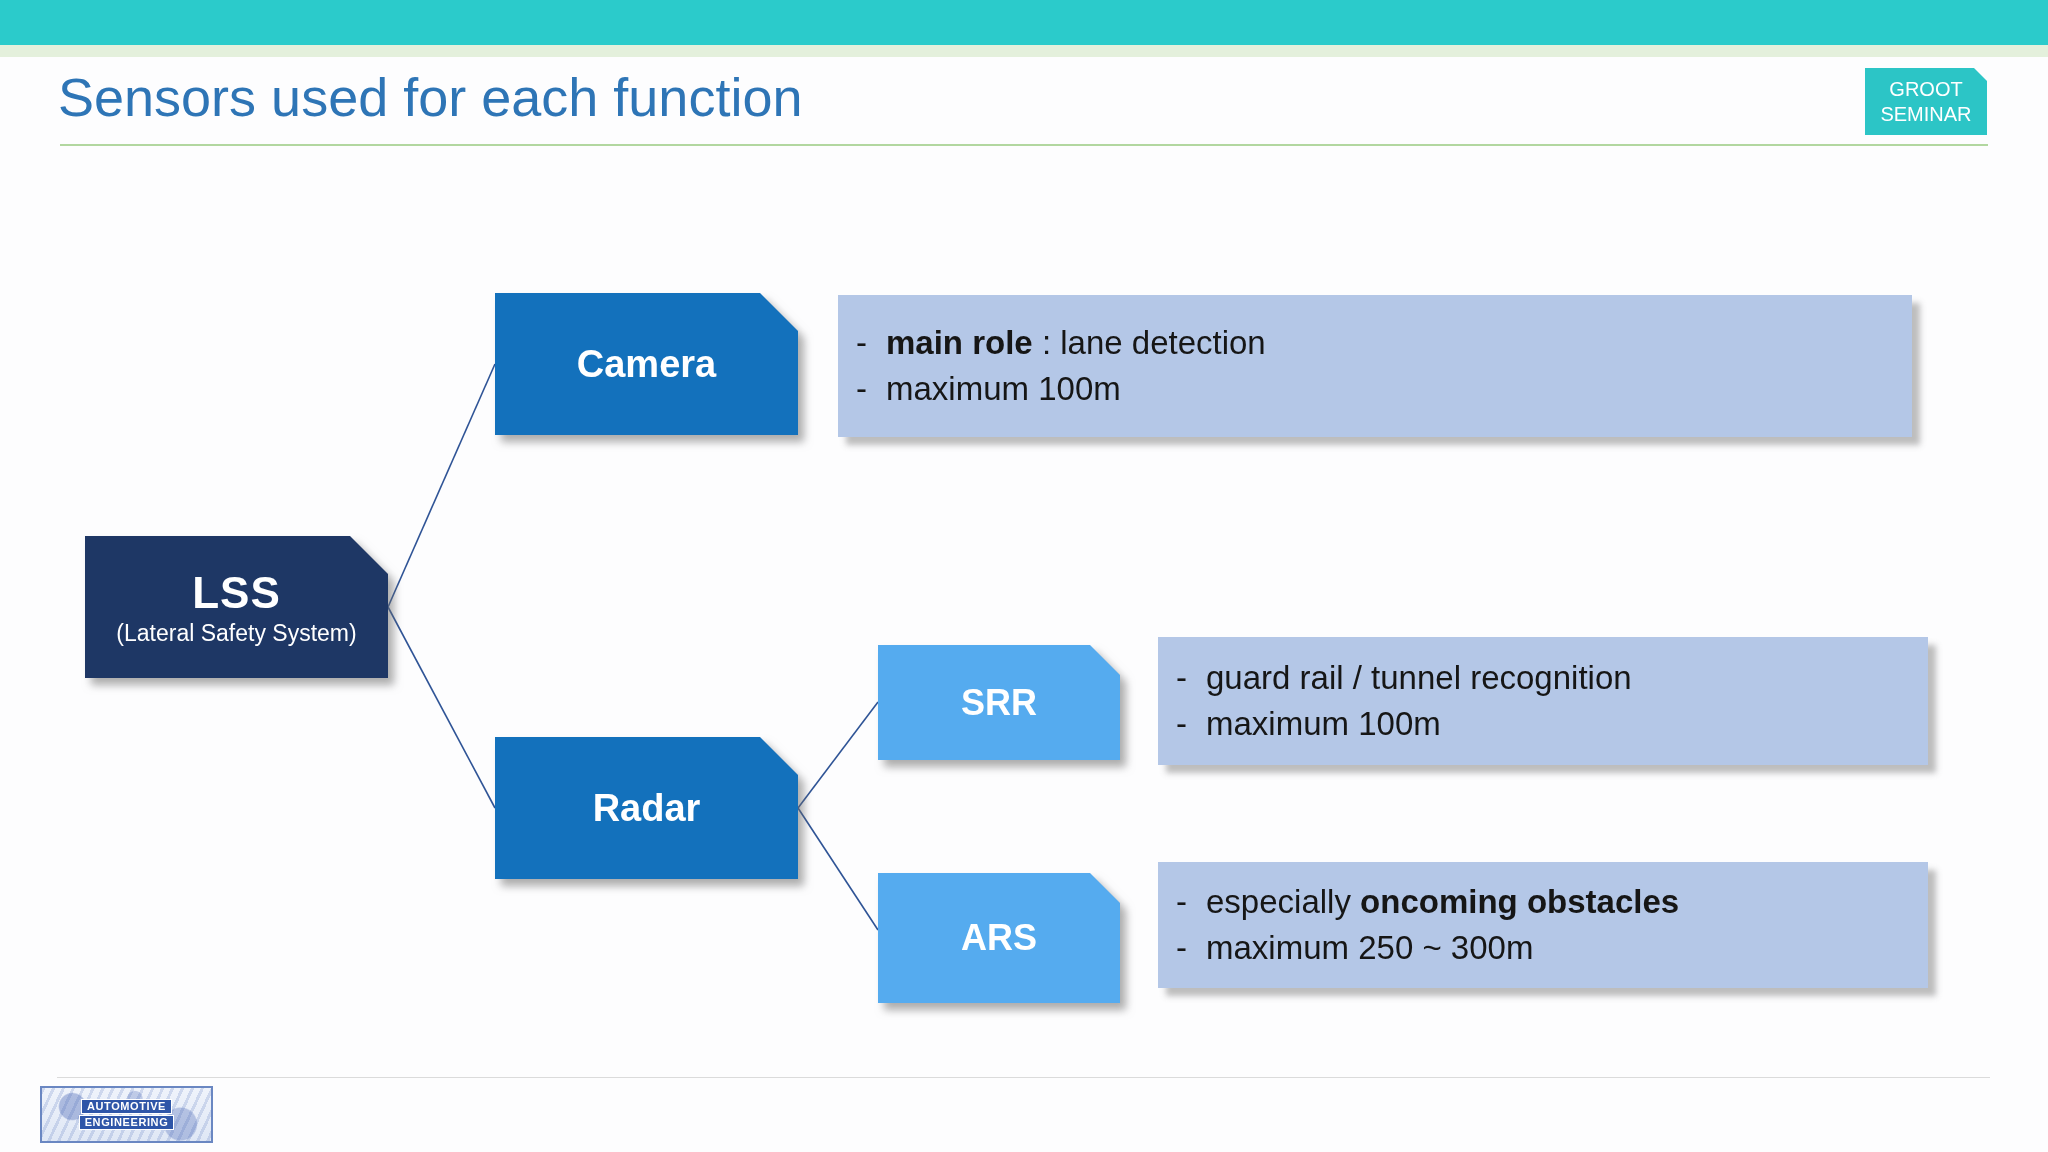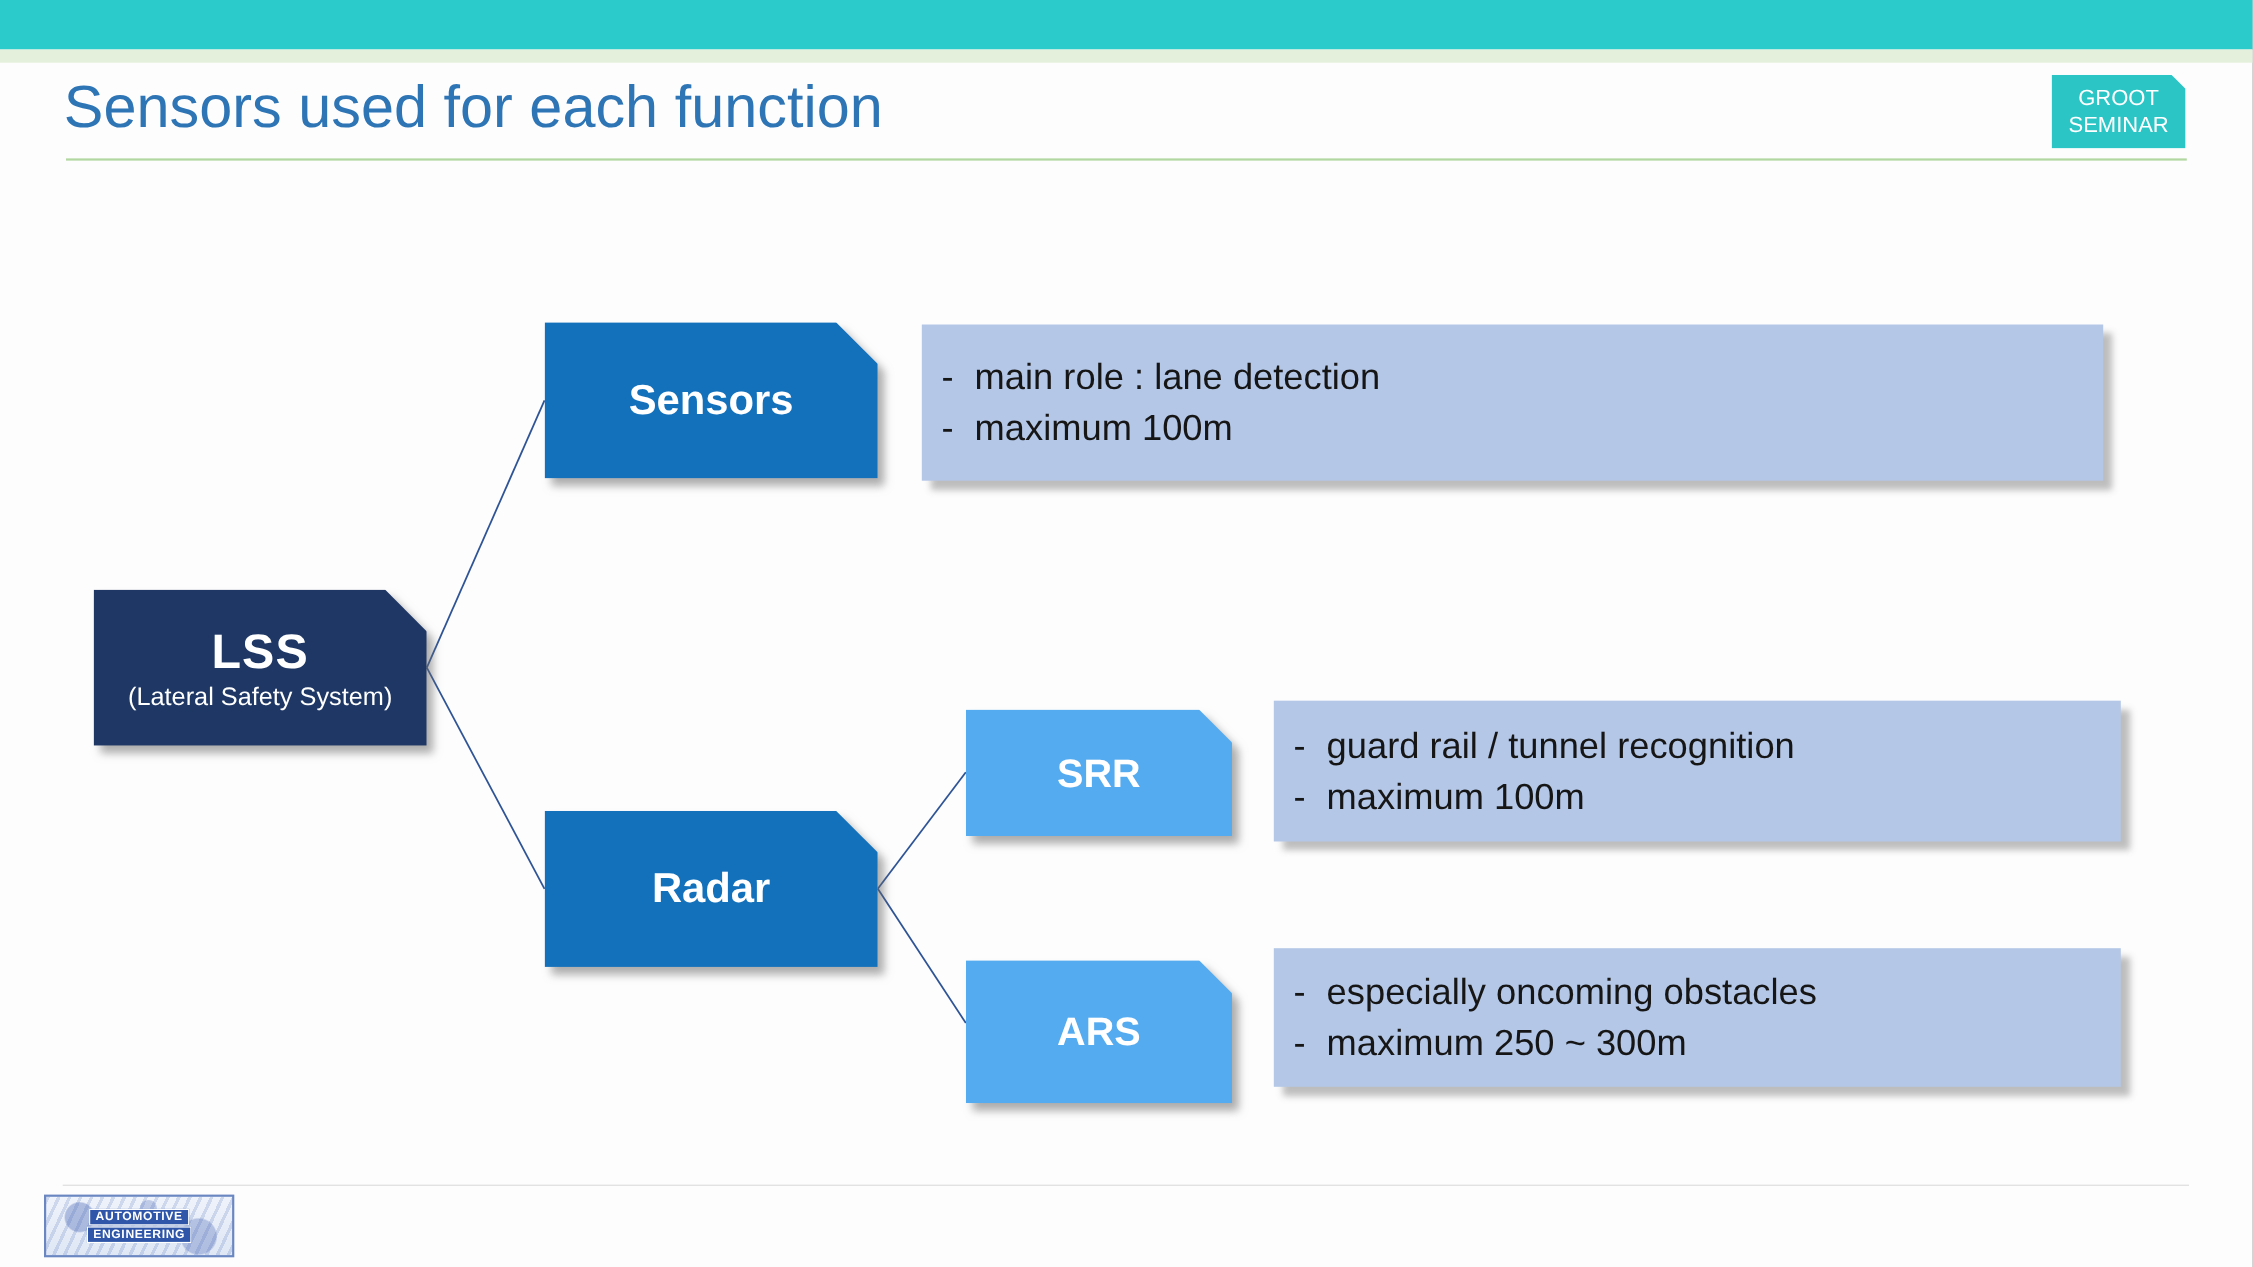--- a/index.html
+++ b/index.html
@@ -52,21 +52,21 @@
   .desc{
     position:absolute;background:var(--desc_bg,#B4C7E7);color:var(--desc_text,#161616);
     display:flex;flex-direction:column;justify-content:center;
     font-size:33px;box-shadow:8px 8px 6px rgba(110,110,110,.45);
   }
   .desc-camera{left:838px;top:295px;width:1074px;height:142px;}
   .desc-srr{left:1158px;top:637px;width:770px;height:128px;}
   .desc-ars{left:1158px;top:862px;width:770px;height:126px;}
   .desc-line{display:flex;line-height:46px;}
   .desc-line .dash{width:48px;padding-left:18px;box-sizing:border-box;flex:0 0 auto;}
-  .desc-line b{font-weight:normal;}
+  .desc-line b{font-weight:bold;}
   
   .footer-divider{position:absolute;left:57px;top:1077px;width:1933px;height:1px;background:#DBDBDB;}
   .logo{
     position:absolute;left:40px;top:1086px;width:173px;height:57px;box-sizing:border-box;
     border:2px solid #6A87C2;
     background:
       radial-gradient(circle at 18% 35%, rgba(70,100,180,.38) 0 9%, transparent 10%),
       radial-gradient(circle at 82% 68%, rgba(70,100,180,.32) 0 11%, transparent 12%),
       radial-gradient(circle at 55% 20%, rgba(70,100,180,.28) 0 7%, transparent 8%),
       repeating-linear-gradient(115deg, rgba(90,120,190,.22) 0 3px, transparent 3px 9px),
@@ -103,21 +103,21 @@
   </svg>
 
   <div class="node node-lss">
     <div class="shape"></div>
     <span class="main">LSS</span>
     <span class="sub">(Lateral Safety System)</span>
   </div>
 
   <div class="node node-camera">
     <div class="shape"></div>
-    <span class="main">Sensors</span>
+    <span class="main">Camera</span>
   </div>
 
   <div class="node node-radar">
     <div class="shape"></div>
     <span class="main">Radar</span>
   </div>
 
   <div class="node node-srr">
     <div class="shape"></div>
     <span class="main">SRR</span>

